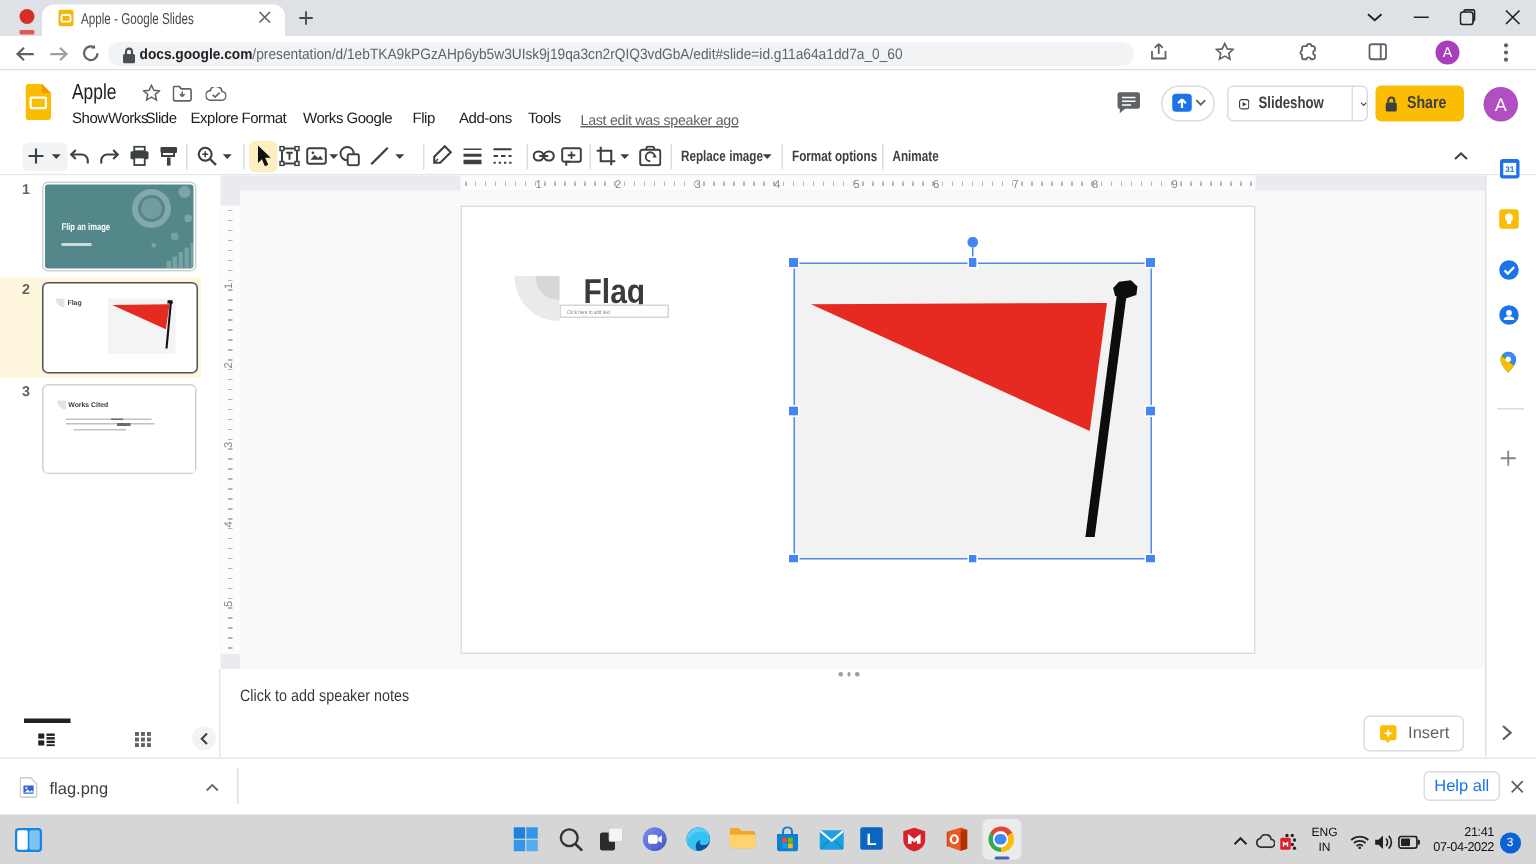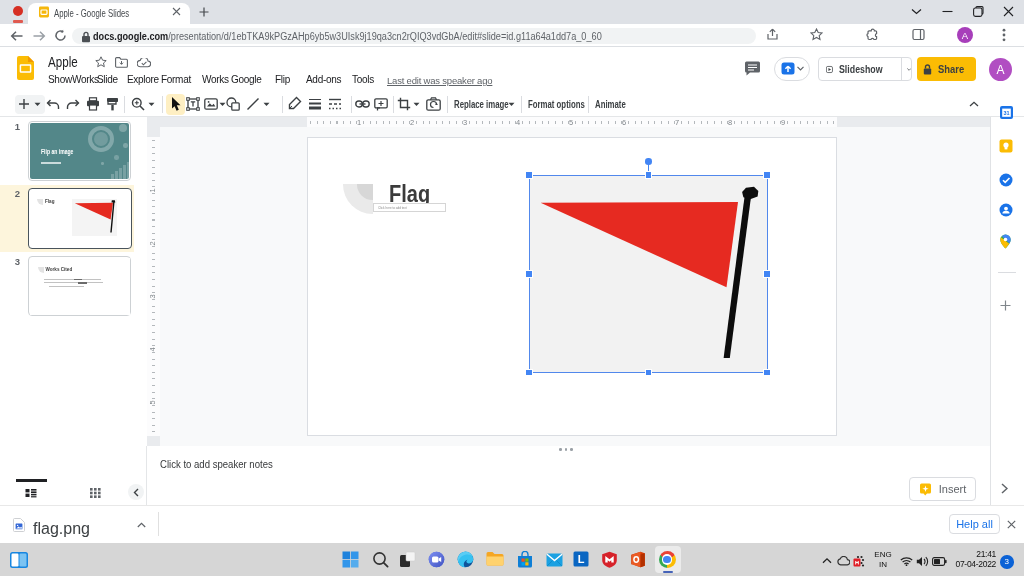--- a/index.html
+++ b/index.html
@@ -594,21 +594,21 @@
 
 <div class="abs" id="dlbar"></div>
 <div class="abs" style="left:13px;top:518px">
     <svg width="12" height="14" viewBox="0 0 12 14">
       <path d="M0.5 1.5 a1 1 0 0 1 1 -1 h6 l4 4 v8 a1 1 0 0 1 -1 1 h-9 a1 1 0 0 1 -1 -1 Z" fill="#fff" stroke="#c8cbce" stroke-width="0.9"></path>
       <rect x="2.6" y="5.6" width="6.8" height="5.6" rx="0.5" fill="#3367d6"></rect>
       <circle cx="4.6" cy="7.4" r="0.7" fill="#fff"></circle>
       <path d="M3.2 10.4 L5.6 8.4 L7 9.8 L8.2 8.8 L9.4 10.4 Z" fill="#fff"></path>
     </svg>
   </div>
-<div class="abs" style="left:33px;top:520px;font-size:16px;color:#3c4043">flag.png</div>
+<div class="abs" style="left:33px;top:520px;font-size:11px;color:#3c4043">flag.png</div>
 <div class="abs" style="left:137px;top:522px">
     <svg width="9" height="6" viewBox="0 0 9 6">
       <path d="M0.8 5 L4.5 1.3 L8.2 5" fill="none" stroke="#5f6368" stroke-width="1.2"></path>
     </svg>
   </div>
 <div class="abs" style="left:158px;top:512px;width:1px;height:24px;background:#e0e0e0"></div>
 <div class="abs" id="showall">Help all</div>
 <div class="abs" style="left:1007px;top:520px">
     <svg width="9" height="9" viewBox="0 0 9 9">
       <path d="M0.8 0.8 L8.2 8.2 M8.2 0.8 L0.8 8.2" stroke="#5f6368" stroke-width="1.2"></path>

